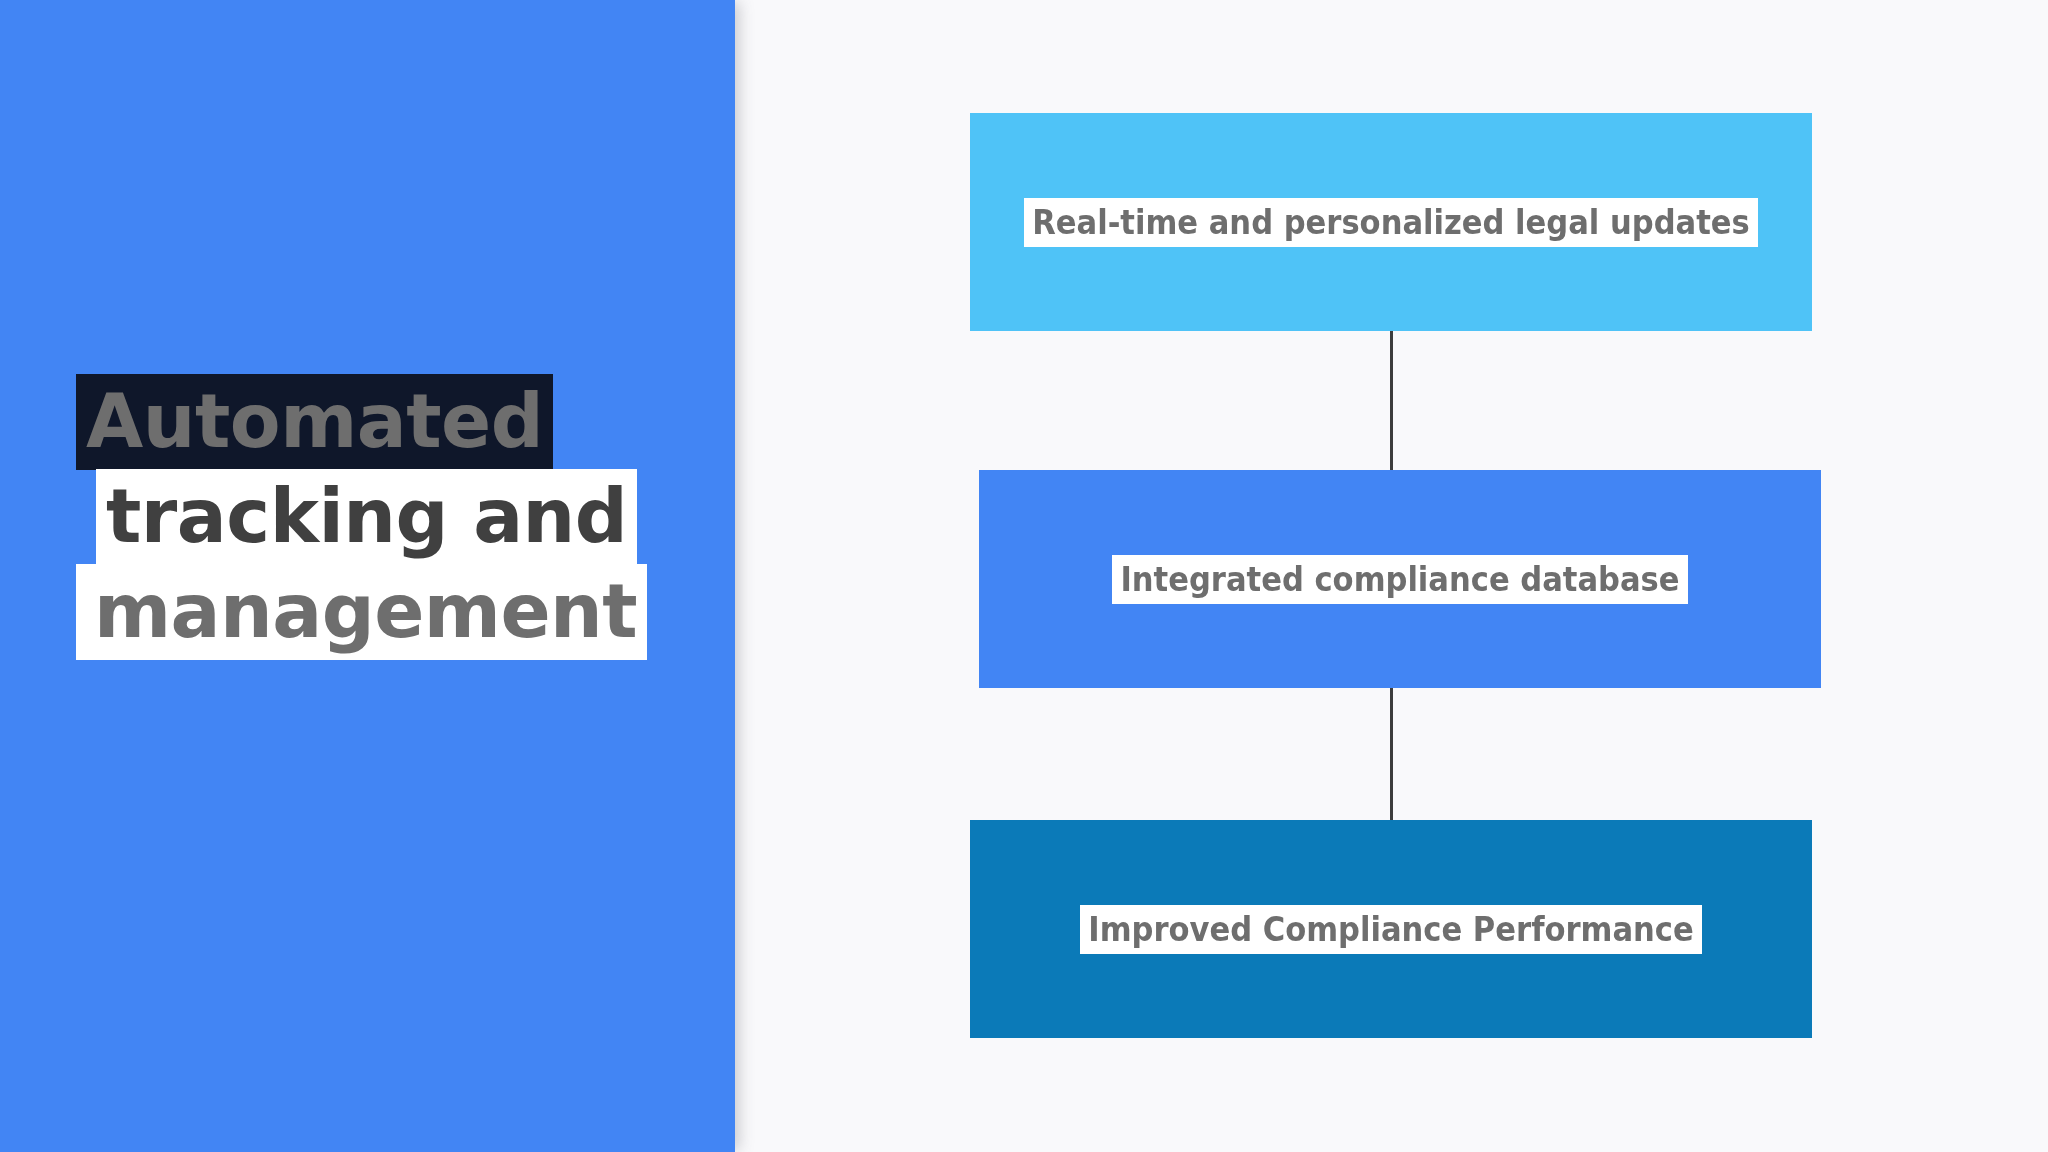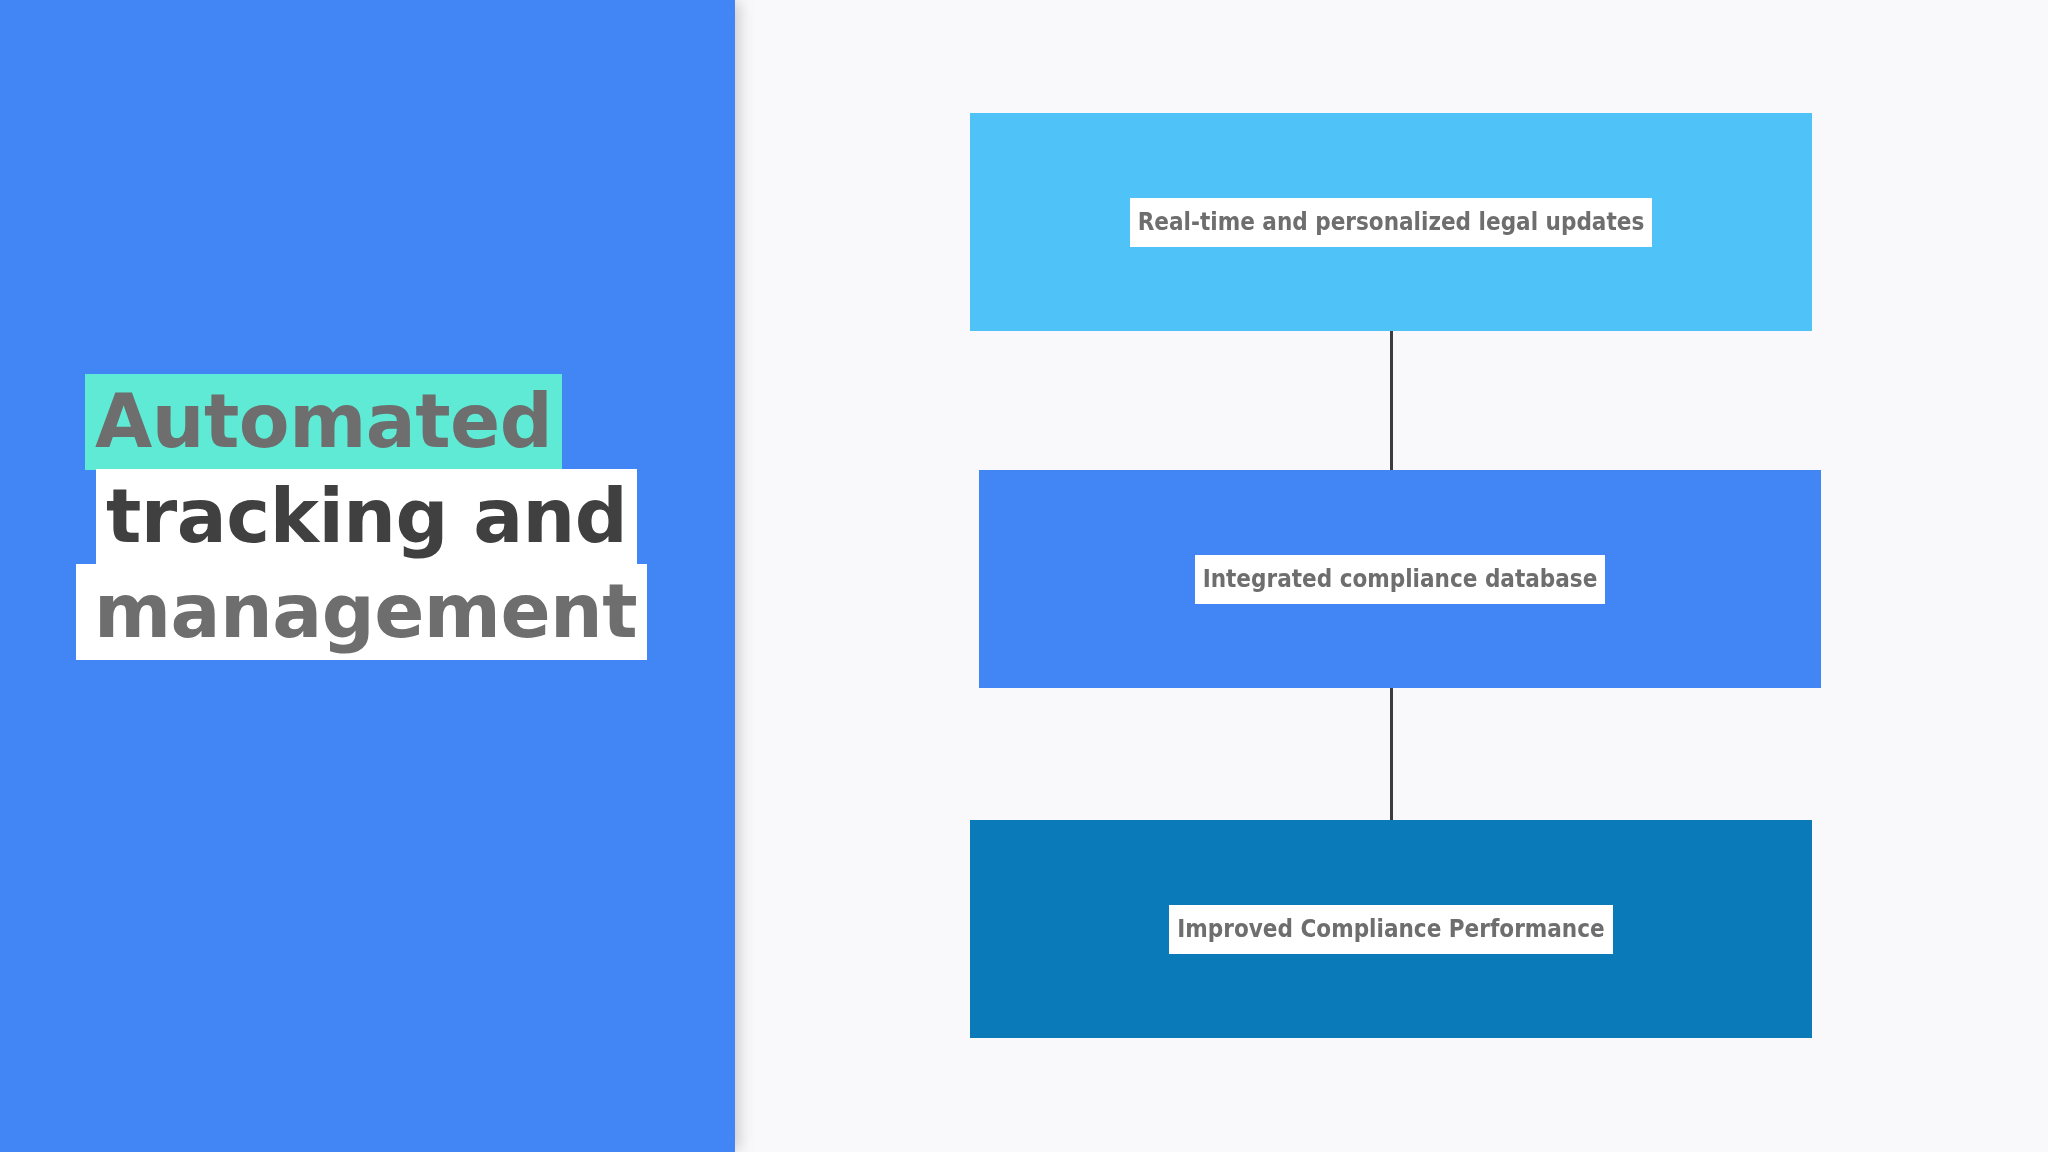--- a/index.html
+++ b/index.html
@@ -78,21 +78,21 @@
     justify-content: center;
   }
 
   #node-0 { top: 0px;   background: #4fc3f7; }
   #node-1 { top: 357px; background: #4285f4; }
   #node-2 { top: 707px; background: #0b7ab8; }
 
   .flow-node .node-label {
     font-family: "DejaVu Sans Condensed", "DejaVu Sans", sans-serif;
     font-weight: bold;
-    font-size: 24px;
+    font-size: 34px;
     line-height: 44px;
     color: #6e6e6e;
     background: #ffffff;
     padding: 2px 8px 3px 8px;
     white-space: nowrap;
   }
 
   .flow-connector {
     position: absolute;
     left: 420px;
@@ -103,21 +103,21 @@
   #connector-0 { top: 218px; height: 139px; }
   #connector-1 { top: 575px; height: 132px; }
 </style>
 </head>
 <body>
 
 <div id="slide" style="background: rgb(249, 249, 251);">
 
   <div id="title-panel" style="background: rgb(66, 133, 244);">
     <div id="title-block">
-      <div class="title-line" style="color: rgb(110, 110, 110);"><span style="background: #5eead4; margin-left: 9px;">Automated</span></div>
+      <div class="title-line" style="color: rgb(110, 110, 110);"><span style="background: #0f172a;">Automated</span></div>
       <div class="title-line" style="color: #404040; margin-left: 20px;"><span style="background: rgb(255, 255, 255);">tracking and</span></div>
       <div class="title-line" style="color: rgb(110, 110, 110);"><span style="background: rgb(255, 255, 255); padding-left: 18px;">management</span></div>
     </div>
   </div>
 
   <div id="flow">
 
     <div class="flow-node" id="node-0" style="background: rgb(79, 195, 247);">
       <span class="node-label" style="color: rgb(110, 110, 110); background: rgb(255, 255, 255);">Real-time and personalized legal updates</span>
     </div>

